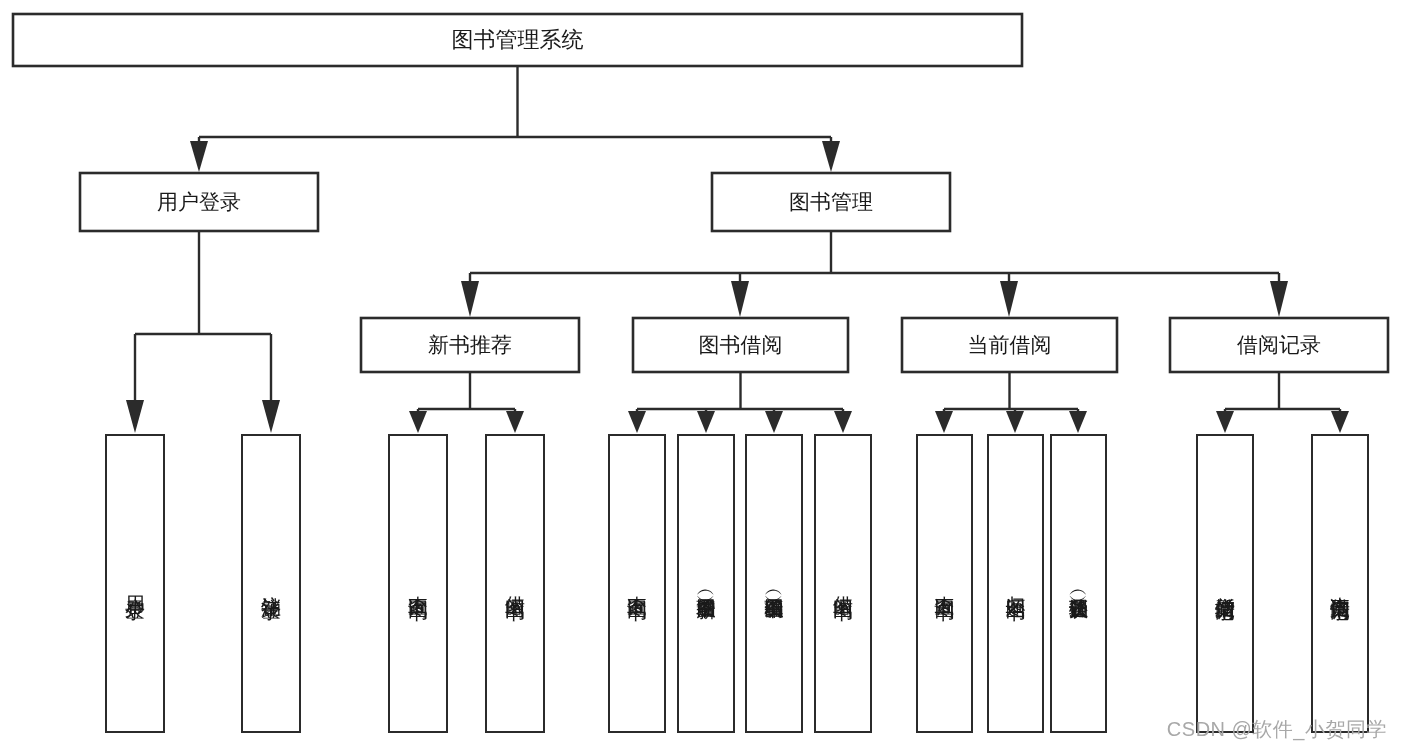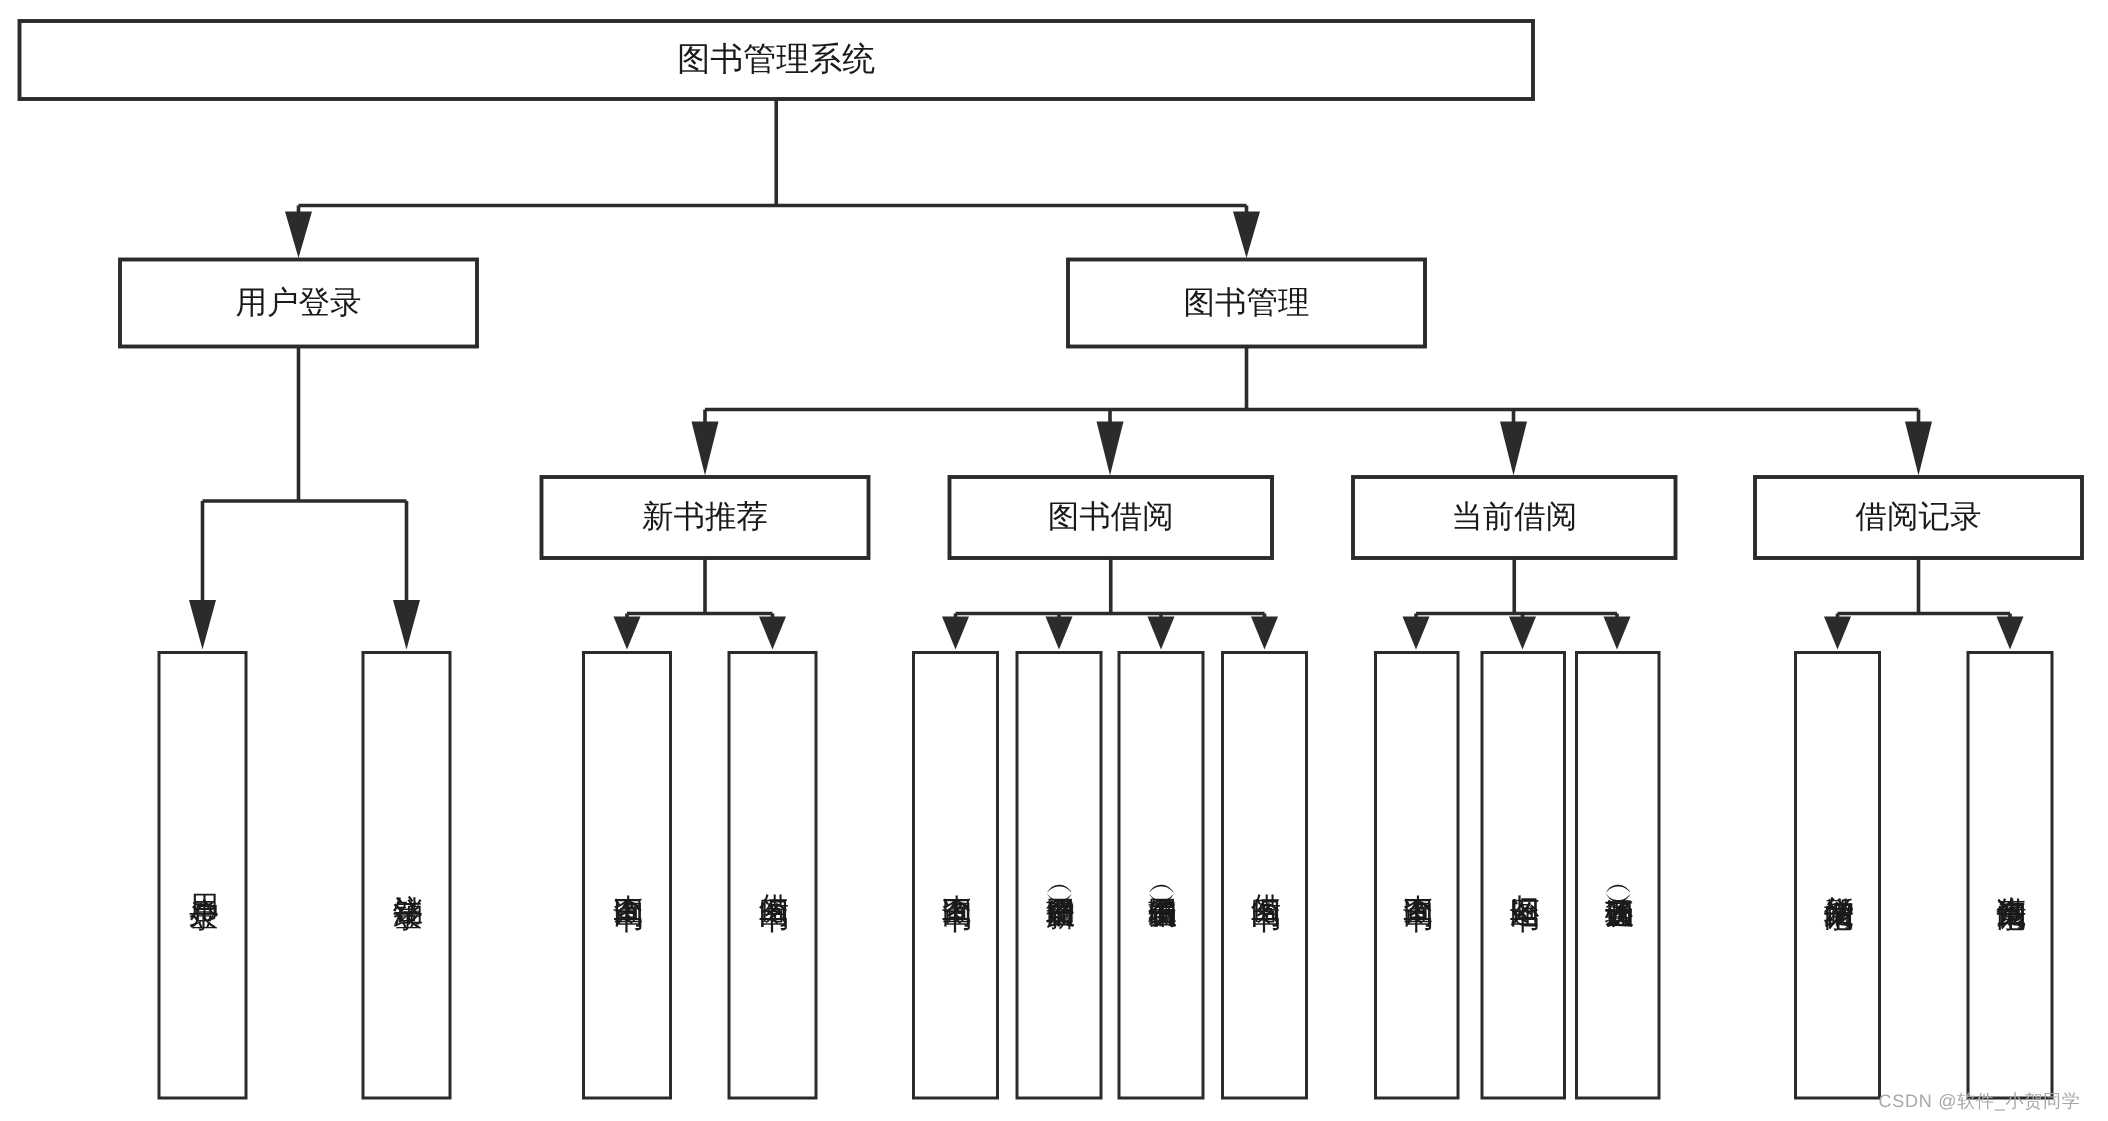--- a/index.html
+++ b/index.html
@@ -74,21 +74,21 @@
     letter-spacing: 2px;
     white-space: nowrap;
     text-align: center;
     padding: 2px 0;
   }
   #watermark {
     position: absolute;
     right: 8px;
     bottom: 4px;
     font-family: "Liberation Sans", "DejaVu Sans", sans-serif;
-    font-size: 12px;
+    font-size: 20px;
     color: #a8a8a8;
     letter-spacing: 0.5px;
     white-space: nowrap;
   }
 </style>
 </head>
 <body>
 
 <div id="diagram-root">
 

